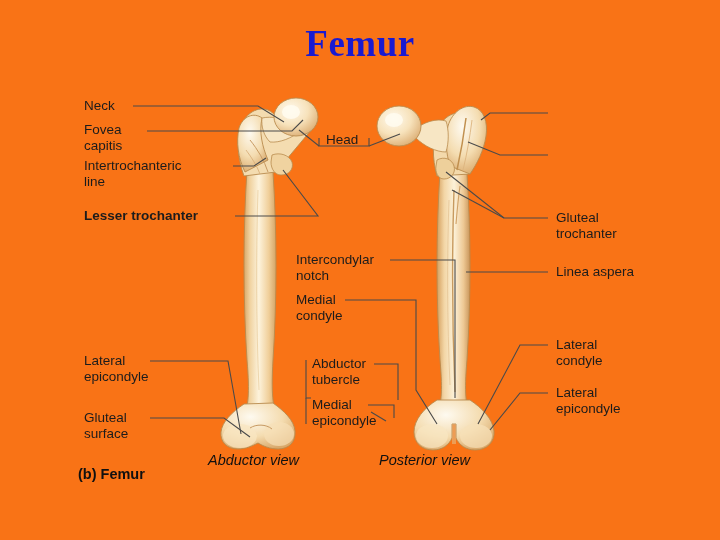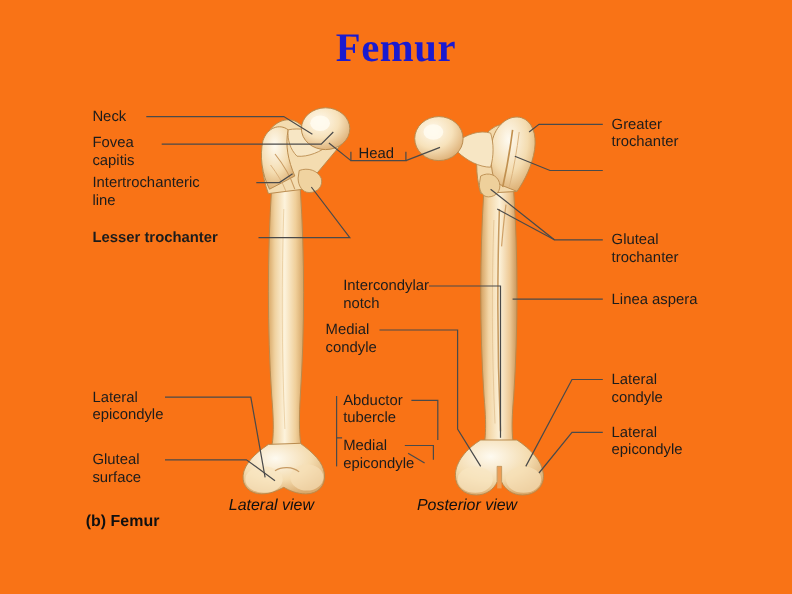--- a/index.html
+++ b/index.html
@@ -212,36 +212,34 @@
 capitis</div>
   <div class="lbl" style="left:84px;  top:158px;">Intertrochanteric
 line</div>
   <div class="lbl" style="left:84px;  top:208px;font-weight:bold;">Lesser trochanter</div>
   <div class="lbl" style="left:84px;  top:353px;">Lateral
 epicondyle</div>
   <div class="lbl" style="left:84px;  top:410px;">Gluteal
 surface</div>
 
   <div class="lbl" style="left:326px; top:132px;">Head</div>
-  <div class="lbl" style="left:312px; top:252px;">Intercondylar
+  <div class="lbl" style="left:296px; top:252px;">Intercondylar
 notch</div>
   <div class="lbl" style="left:296px; top:292px;">Medial
 condyle</div>
   <div class="lbl" style="left:312px; top:356px;">Abductor
 tubercle</div>
   <div class="lbl" style="left:312px; top:397px;">Medial
 epicondyle</div>
 
-  <div class="lbl" style="left:556px; top:105px;">Greater
-trochanter</div>
   <div class="lbl" style="left:556px; top:210px;">Gluteal
 trochanter</div>
   <div class="lbl" style="left:556px; top:264px;">Linea aspera</div>
   <div class="lbl" style="left:556px; top:337px;">Lateral
 condyle</div>
   <div class="lbl" style="left:556px; top:385px;">Lateral
 epicondyle</div>
 
   <div class="cap-bold" style="left:78px;  top:466px;">(b) Femur</div>
-  <div class="cap-ital" style="left:208px; top:452px;">Lateral view</div>
+  <div class="cap-ital" style="left:208px; top:452px;">Abductor view</div>
   <div class="cap-ital" style="left:379px; top:452px;">Posterior view</div>
 
 </div>
 
 </body></html>

